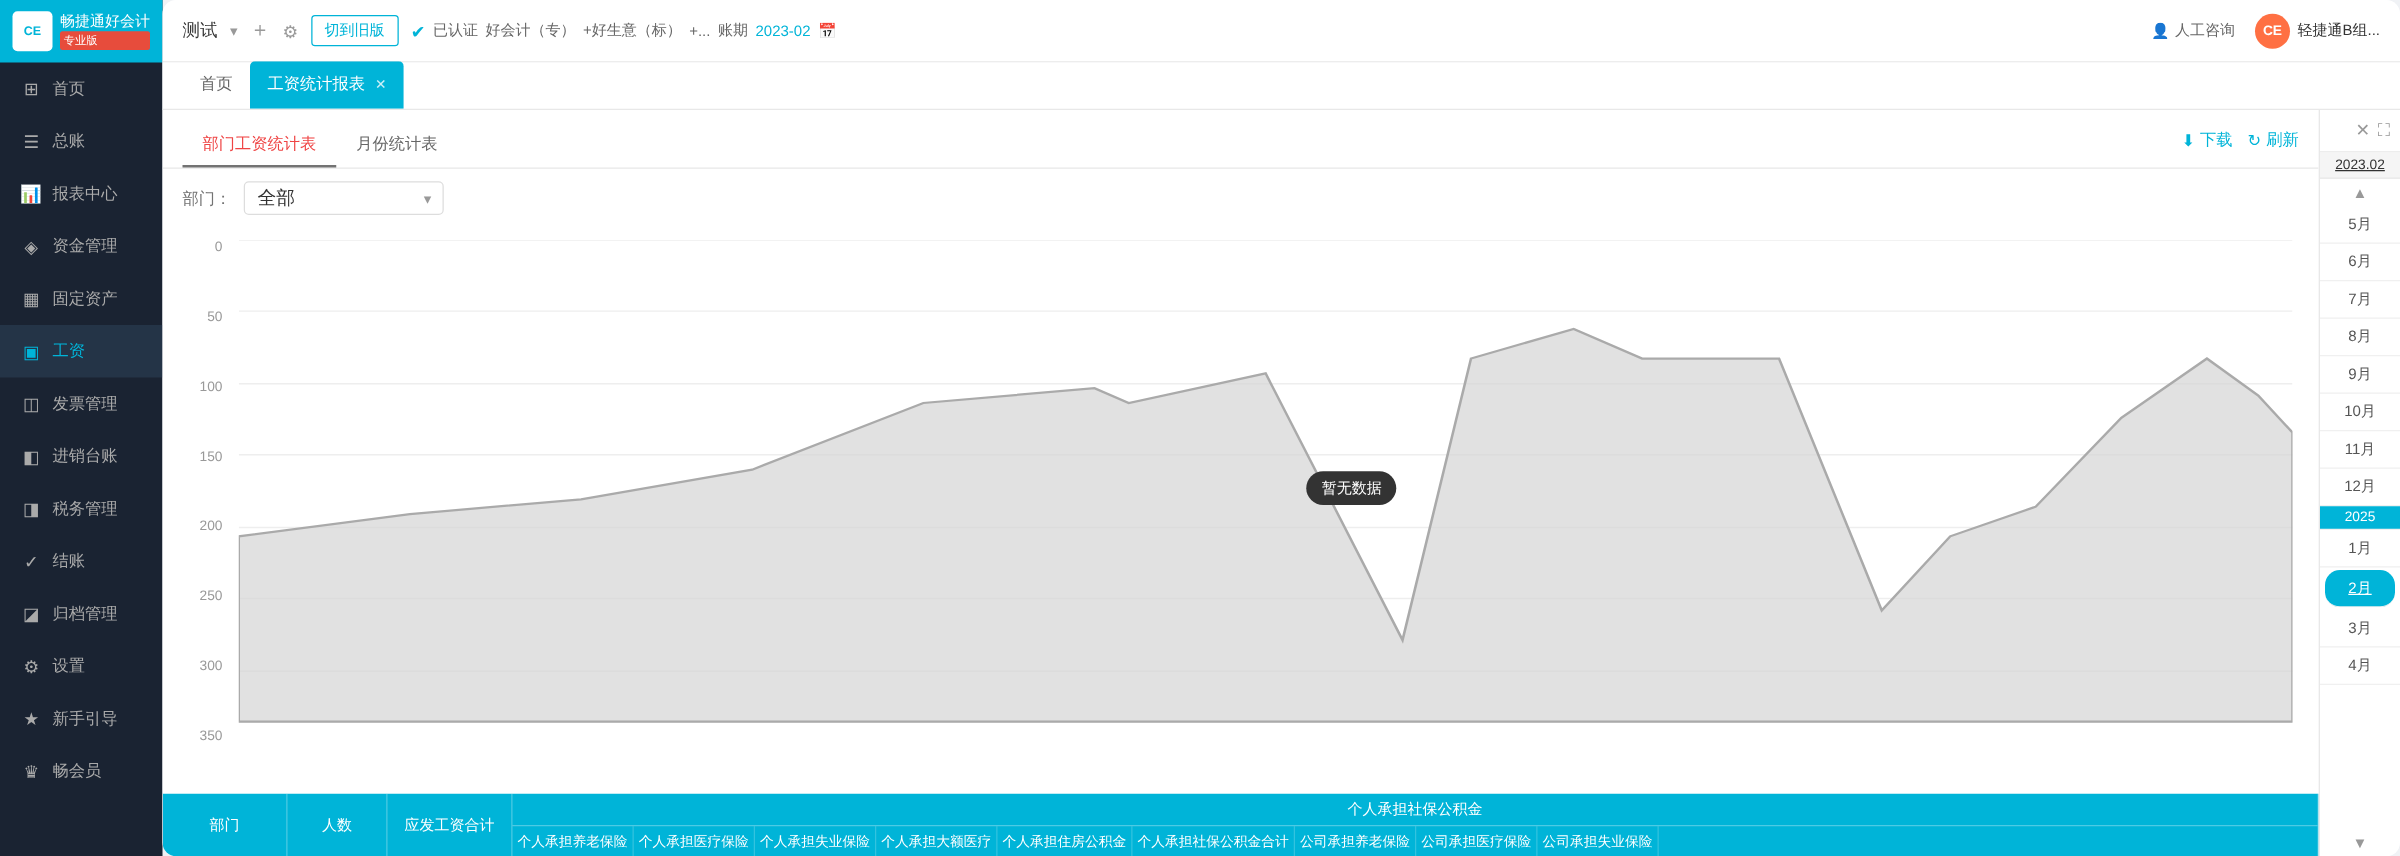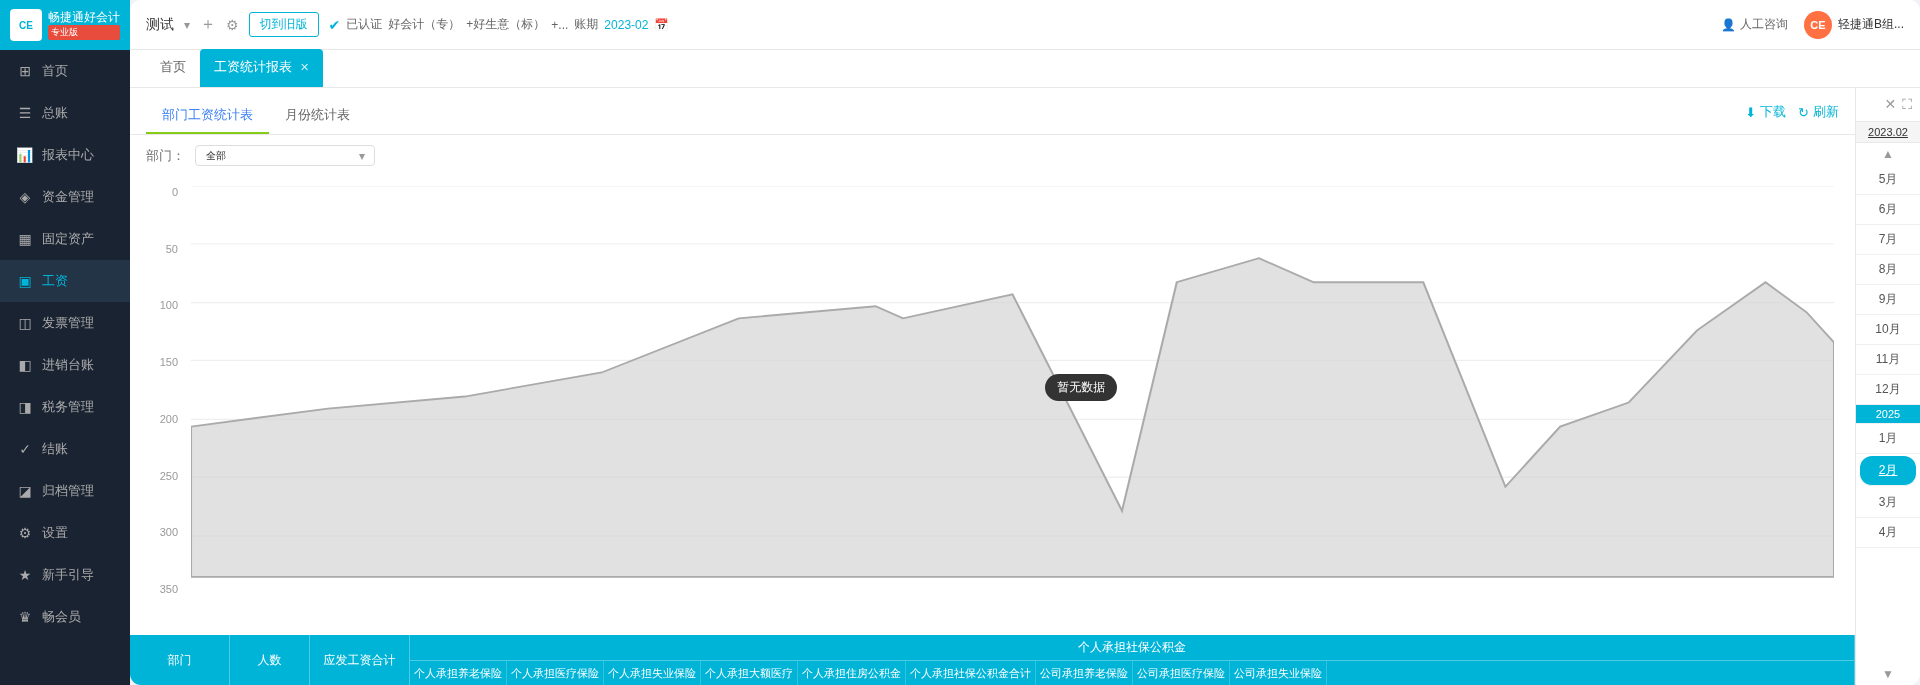--- a/index.html
+++ b/index.html
@@ -190,41 +190,41 @@
       flex-shrink: 0;
     }
     .sub-tab {
       padding: 8px 16px;
       font-size: 13px;
       color: #666;
       cursor: pointer;
       border-bottom: 2px solid transparent;
     }
     .sub-tab.active {
-      color: #3b82f6;
-      border-bottom: 2px solid #84cc16;
+      color: #ef4444;
+      border-bottom: 2px solid #737373;
     }
 
     
     .toolbar {
       display: flex;
       align-items: center;
       justify-content: space-between;
       padding: 10px 16px;
       flex-shrink: 0;
     }
     .toolbar-left { display: flex; align-items: center; gap: 10px; }
     .toolbar-label { color: #737373; font-size: 13px; }
     .dept-select {
       border: 1px solid #ddd;
       padding: 4px 30px 4px 10px;
       border-radius: 4px;
-      font-size: 10px;
+      font-size: 15px;
       color: #333;
-      width: 180px;
+      width: 160px;
       appearance: none;
       background: white;
       cursor: pointer;
       position: relative;
     }
     .dept-select-wrap { position: relative; display: inline-block; }
     .dept-select-wrap::after {
       content: '▾';
       position: absolute;
       right: 10px;

